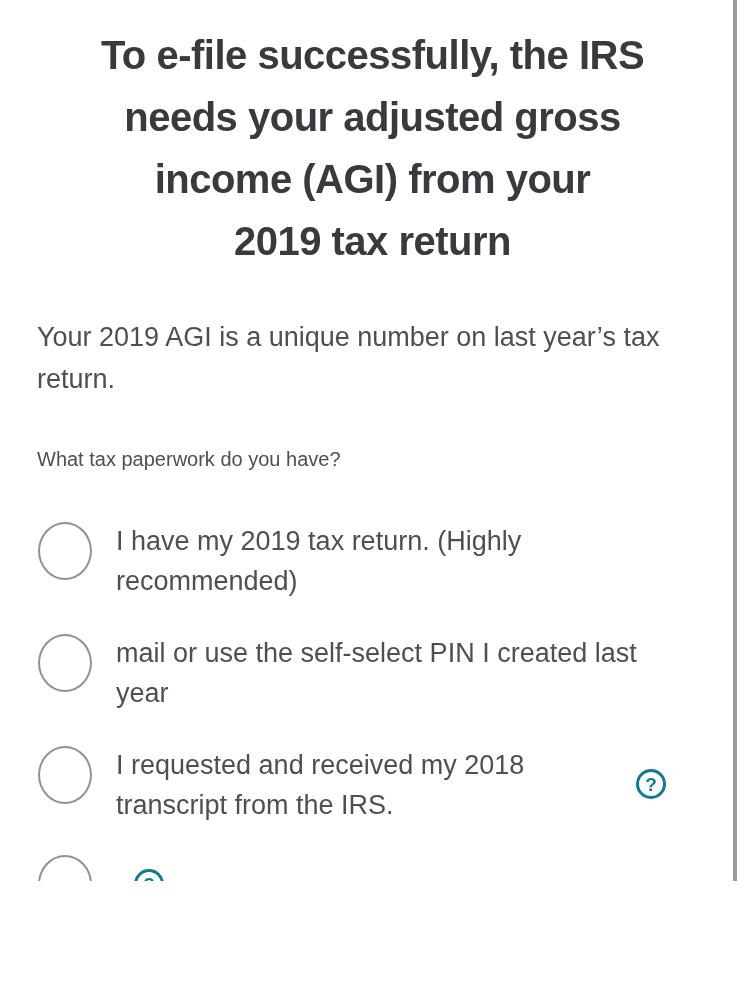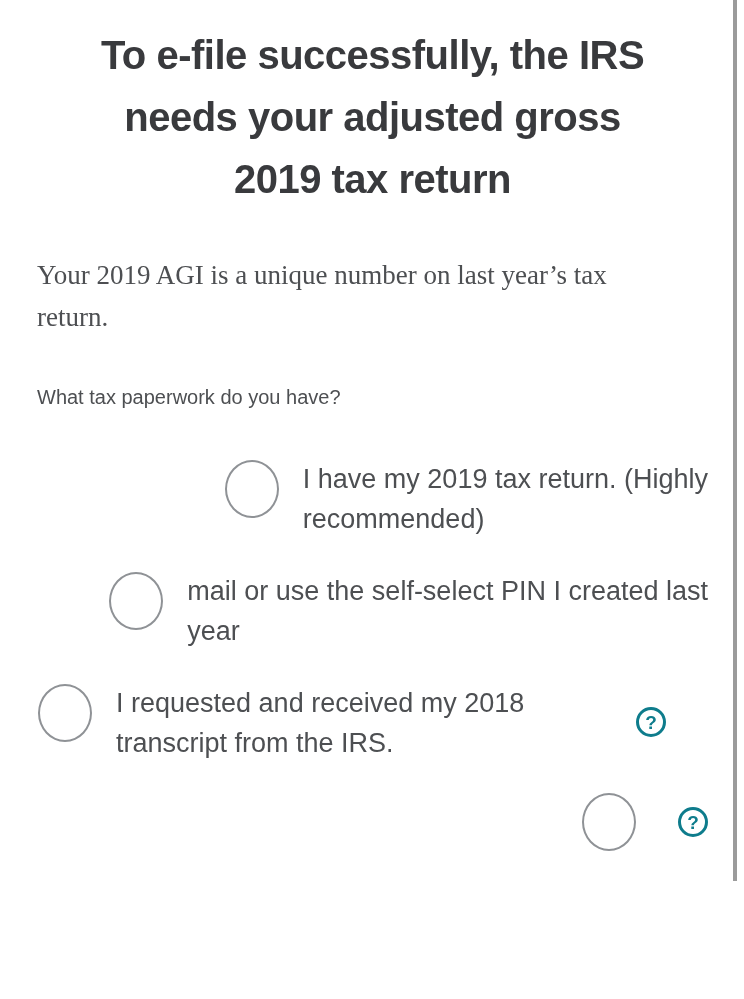--- a/index.html
+++ b/index.html
@@ -32,41 +32,39 @@
     font-weight: 700;
     letter-spacing: -0.5px;
   }
   .t-line { display: block; white-space: nowrap; }
   .intro {
     margin: 44px 0 0 0;
     font-size: 27px;
     line-height: 42px;
     font-weight: 400;
     color: var(--body-text, #4d4f52);
-    font-family: Liberation Serif, serif;
   }
   .b-line { display: block; white-space: nowrap; }
   .question {
     margin: 38px 0 0 0;
     font-size: 20px;
     line-height: 42px;
     font-weight: 400;
     color: var(--body-text, #4d4f52);
   }
   .options {
     margin-top: 39px;
     display: flex;
     flex-direction: column;
   }
   .option-row {
     display: flex;
     align-items: flex-start;
     margin-bottom: 30px;
     cursor: pointer;
-    justify-content: flex-end;
   }
   .option-row--center { align-items: center; margin-bottom: 0; }
   .option-row--center .radio { margin-top: 0; }
   .radio {
     flex: 0 0 auto;
     box-sizing: border-box;
     width: 54px;
     height: 58px;
     margin: 3px 24px 0 1px;
     border: 2px solid var(--radio-border, #8f9296);
@@ -111,20 +109,21 @@
 </head>
 <body>
 
 <div class="screen">
 
   <main class="content">
 
     <h1 class="heading">
       <span class="t-line">To e-file successfully, the IRS</span>
       <span class="t-line">needs your adjusted gross</span>
+      <span class="t-line">income (AGI) from your</span>
       <span class="t-line">2019 tax return</span>
     </h1>
 
     <p class="intro">
       <span class="b-line">Your 2019 AGI is a unique number on last year’s tax</span>
       <span class="b-line">return.</span>
     </p>
 
     <p class="question">What tax paperwork do you have?</p>
 

